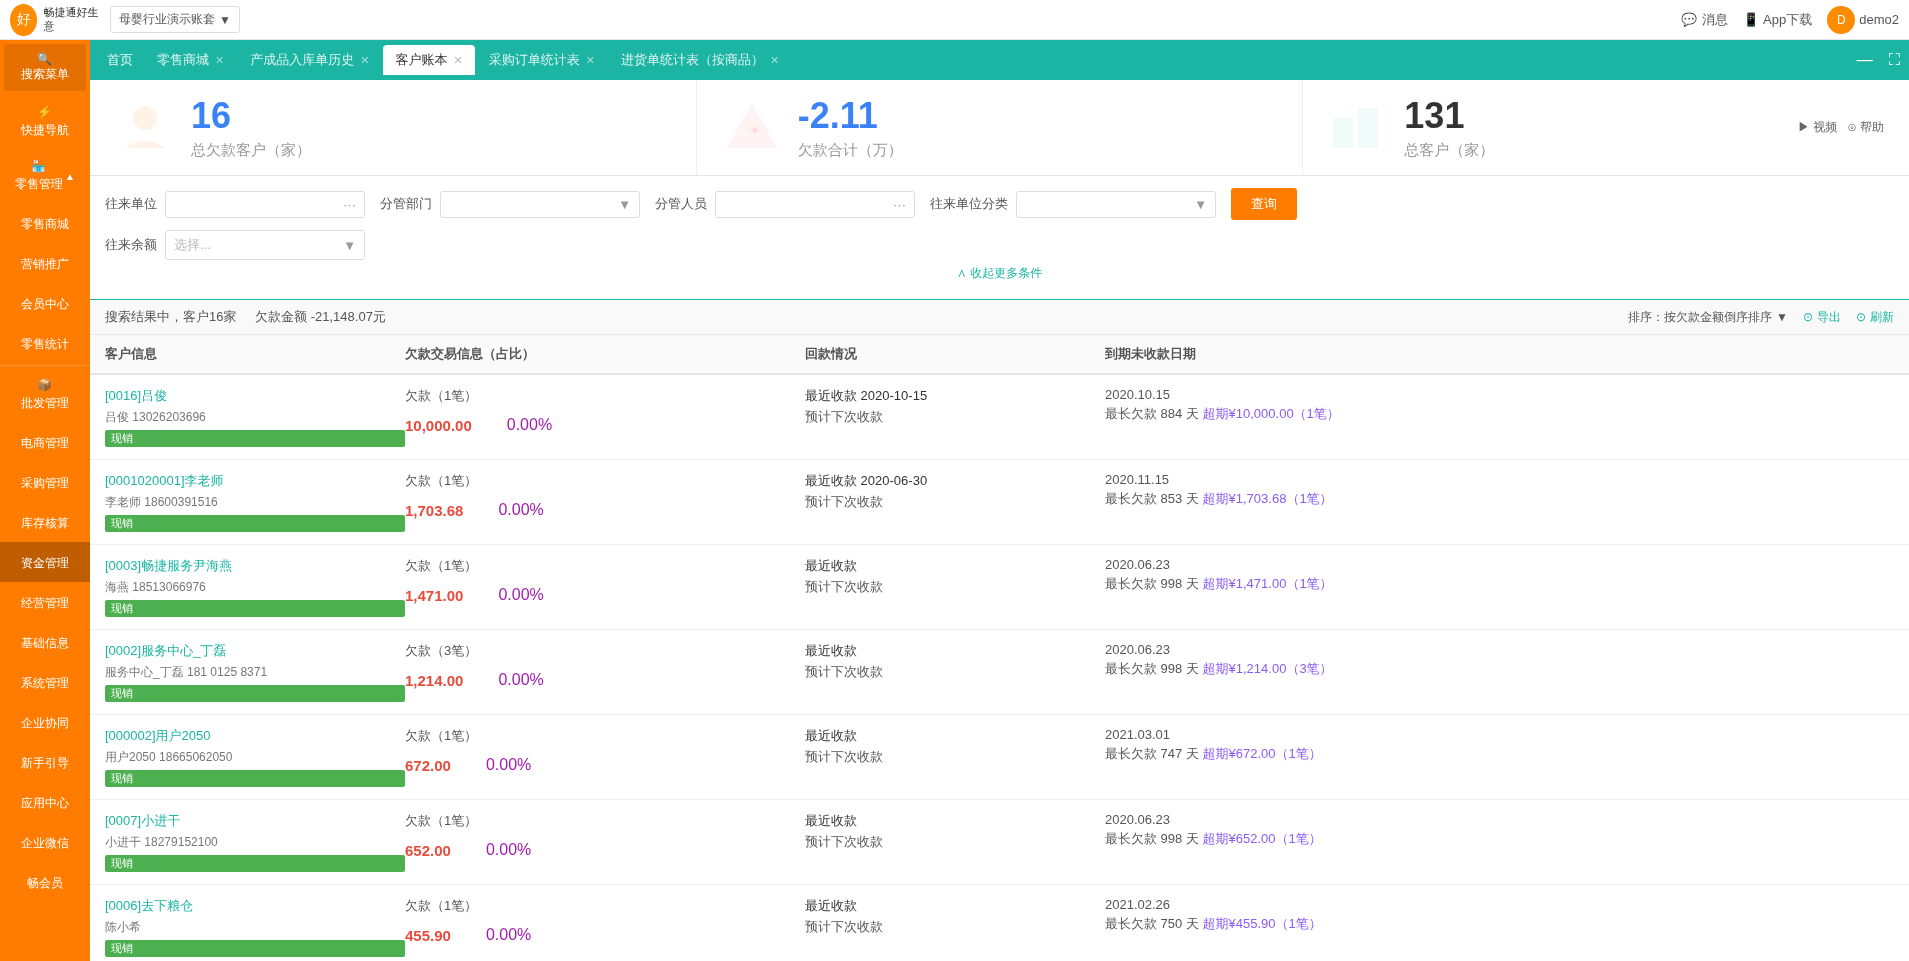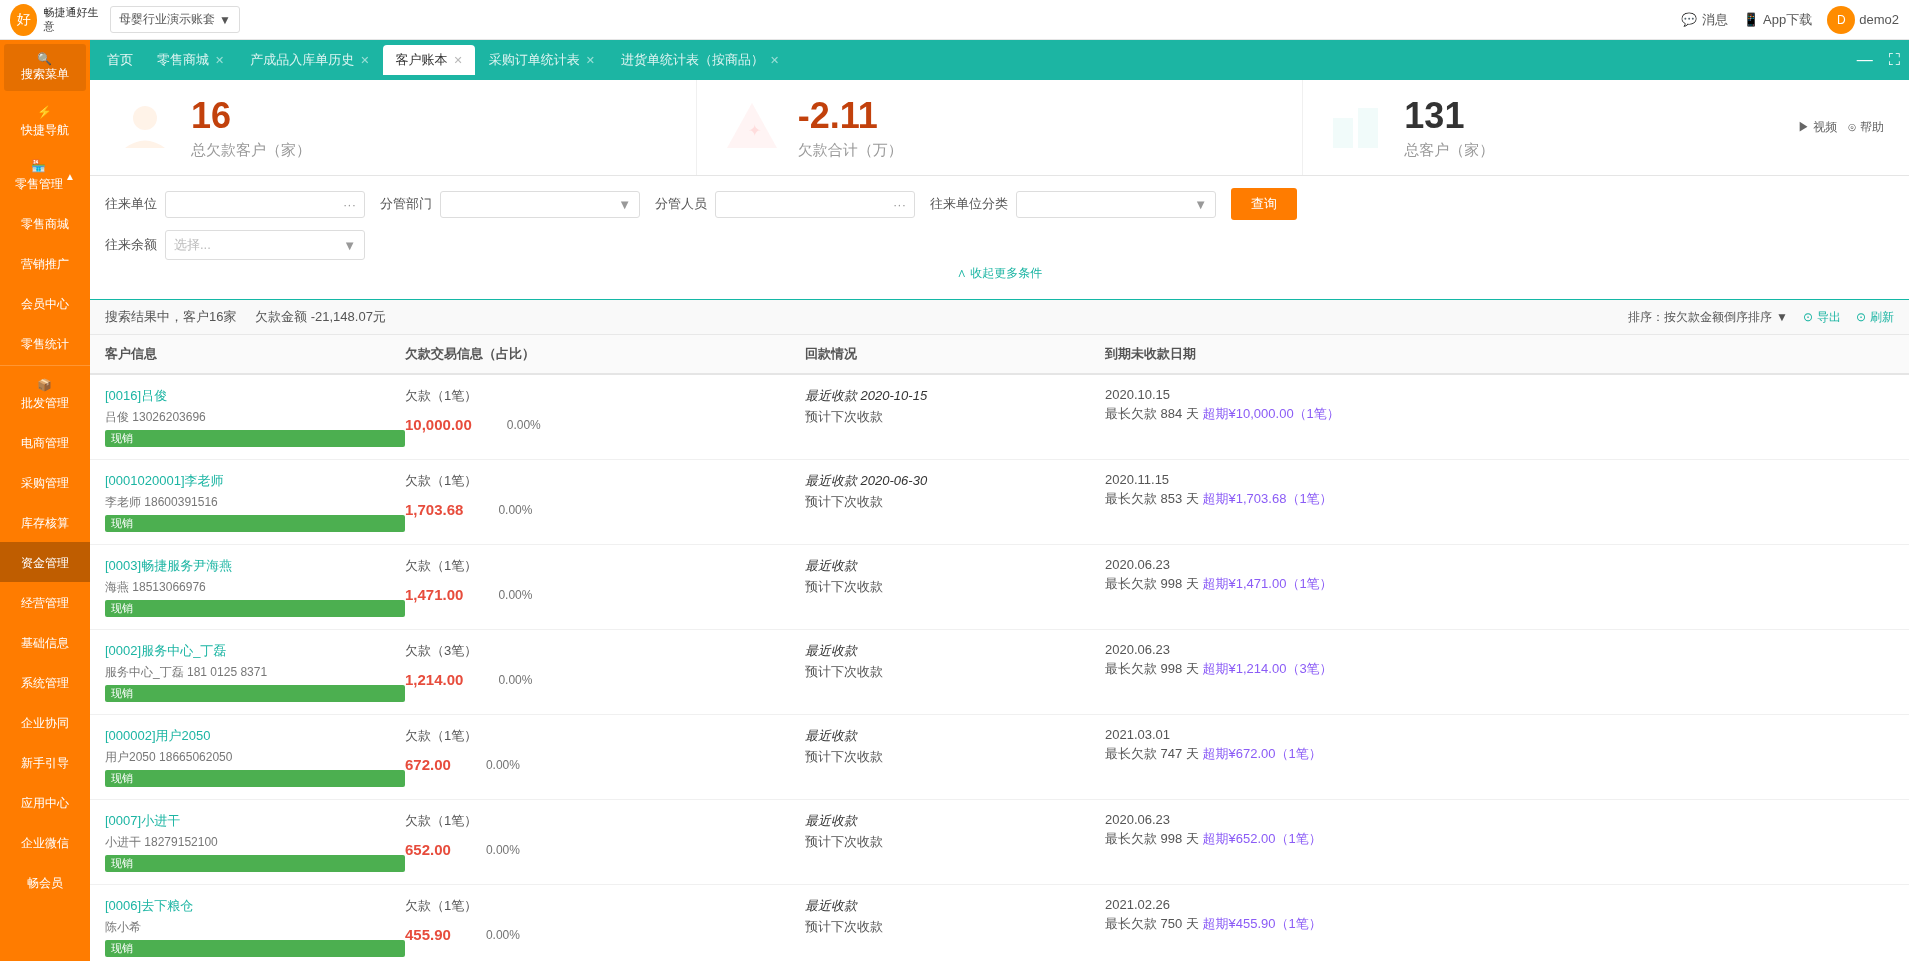--- a/index.html
+++ b/index.html
@@ -41,21 +41,21 @@
     .tab-bar-btn { color: white; cursor: pointer; font-size: 16px; padding: 4px; }
 
     
     .summary-row { display: flex; background: white; border-bottom: 1px solid #e5e5e5; }
     .summary-card { flex: 1; display: flex; align-items: center; gap: 16px; padding: 15px 25px; border-right: 1px solid #f0f0f0; }
     .summary-card:last-child { border-right: none; }
     .summary-icon { width: 60px; height: 60px; display: flex; align-items: center; justify-content: center; }
     .summary-icon svg { opacity: 0.3; }
     .summary-info { display: flex; flex-direction: column; }
     .summary-value { font-size: 36px; font-weight: bold; }
-    .summary-value.red { color: #c2410c; }
+    .summary-value.red { color: #3b82f6; }
     .summary-value.dark { color: #333; font-weight: 900; }
     .summary-label { font-size: 15px; color: #999; margin-top: 4px; }
     .summary-top-right { margin-left: auto; display: flex; gap: 10px; align-items: center; font-size: 12px; color: #666; }
     .summary-top-right span { cursor: pointer; }
 
     
     .filter-area { background: white; padding: 12px 15px; border-bottom: 1px solid #14b8a6; }
     .filter-row { display: flex; align-items: center; gap: 15px; margin-bottom: 10px; }
     .filter-item { display: flex; align-items: center; gap: 8px; }
     .filter-label { font-size: 13px; color: #555; white-space: nowrap; }
@@ -78,24 +78,24 @@
     .table-container { flex: 1; overflow-y: auto; background: white; }
     .table-header { display: grid; grid-template-columns: 300px 400px 300px 1fr; background: #fafafa; border-bottom: 2px solid #e5e5e5; padding: 10px 15px; font-weight: bold; font-size: 13px; color: #555; position: sticky; top: 0; z-index: 10; }
     .table-row { display: grid; grid-template-columns: 300px 400px 300px 1fr; border-bottom: 1px solid #f0f0f0; padding: 12px 15px; align-items: start; }
     .customer-info { display: flex; flex-direction: column; gap: 4px; }
     .customer-name { color: #1cb5a3; cursor: pointer; font-size: 13px; }
     .customer-phone { font-size: 12px; color: #777; }
     .customer-tag { display: inline-block; background: #4caf50; color: white; font-size: 11px; padding: 1px 6px; border-radius: 2px; }
     .debt-info { display: flex; flex-direction: column; gap: 11px; }
     .debt-count { font-size: 13px; color: #555; }
     .debt-amount { color: #e74c3c; font-size: 15px; font-weight: bold; }
-    .debt-percent { font-size: 12px; color: #737373; margin-left: 20px; }
+    .debt-percent { font-size: 16px; color: #a21caf; margin-left: 20px; }
     .debt-row { display: flex; align-items: center; gap: 15px; }
     .recovery-info { display: flex; flex-direction: column; gap: 3px; font-size: 13px; color: #555; }
-    .recovery-date { color: #333; font-style: italic; }
+    .recovery-date { color: #333; }
     .due-info { display: flex; flex-direction: column; gap: 3px; font-size: 13px; color: #555; }
     .overdue-text { color: #8b5cf6; cursor: pointer; }
 
     
     .table-container::-webkit-scrollbar { width: 6px; }
     .table-container::-webkit-scrollbar-thumb { background: #ccc; border-radius: 3px; }
 
     .home-tab { padding: 0 12px; height: 30px; display: flex; align-items: center; font-size: 13px; cursor: pointer; color: rgba(255,255,255,0.9); }
 
     .filter-row-2 { display: flex; align-items: center; gap: 15px; }

